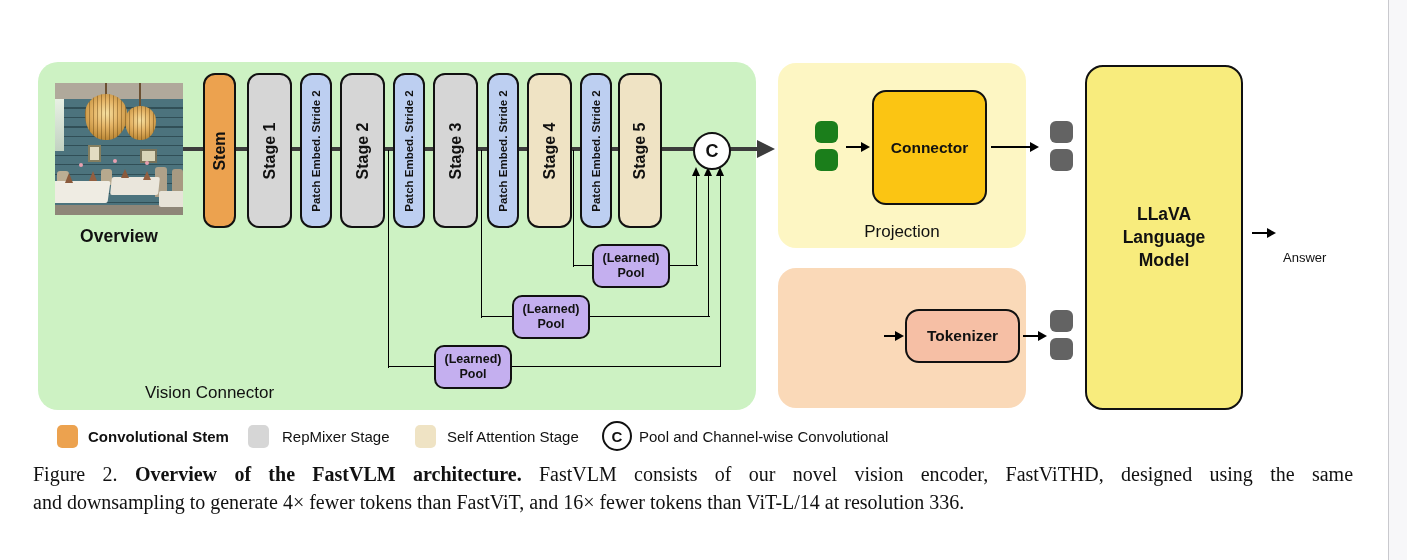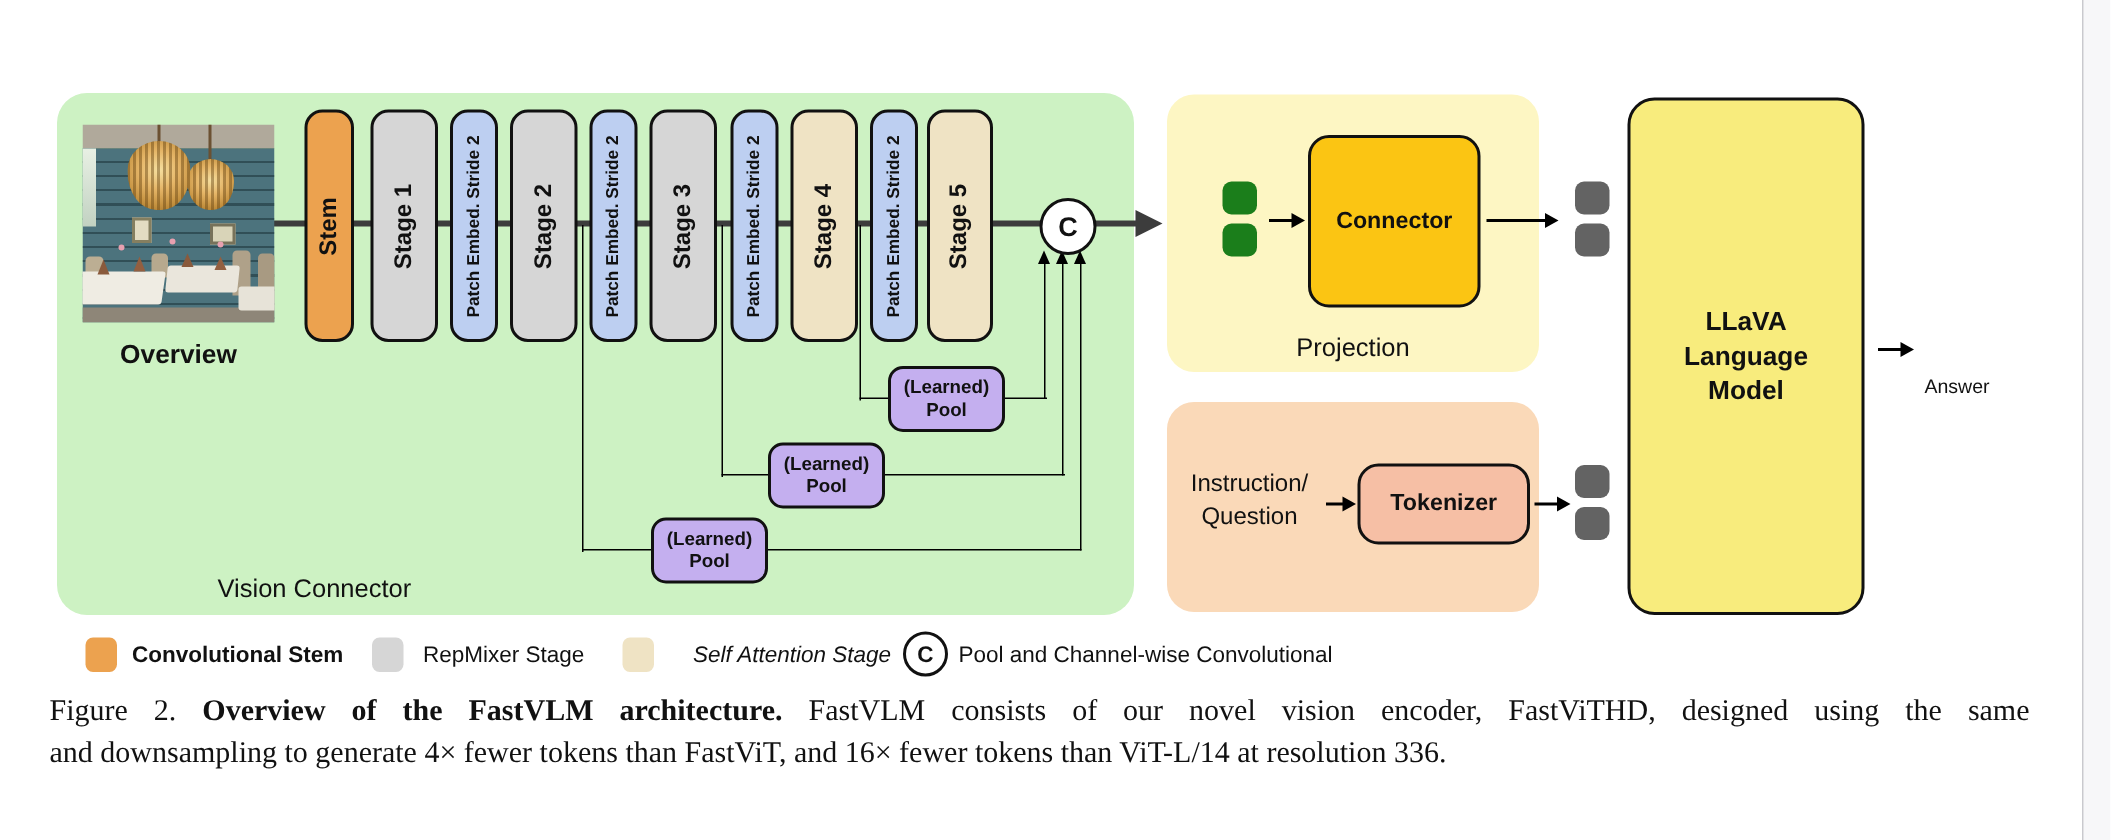--- a/index.html
+++ b/index.html
@@ -217,24 +217,20 @@
   <div class="sarrow" style="left:846px;top:146px;width:16px;"></div>
   <div class="connector-box">
     <span>Connector</span>
     </div>
   <div class="sarrow" style="left:991px;top:146px;width:40px;"></div>
   <div class="lbl lbl-panel" style="left:778px;top:222px;width:248px;text-align:center;">Projection</div>
   <div class="token token-gray" style="left:1050px;top:121px;"></div>
   <div class="token token-gray" style="left:1050px;top:149px;"></div>
 
   <div class="panel panel-peach"></div>
-  <div class="instr-text">
-    <div>Instruction/</div>
-    <div>Question</div>
-    </div>
   <div class="sarrow" style="left:884px;top:335px;width:12px;"></div>
   <div class="tokenizer-box">
     <span>Tokenizer</span>
     </div>
   <div class="sarrow" style="left:1023px;top:335px;width:16px;"></div>
   <div class="token token-gray" style="left:1050px;top:310px;"></div>
   <div class="token token-gray" style="left:1050px;top:338px;"></div>
 
   <div class="llm-box">
     <div class="llm-text">
@@ -244,21 +240,21 @@
     </div>
   </div>
   <div class="sarrow" style="left:1252px;top:231.5px;width:16px;"></div>
   <div class="lbl" style="left:1283px;top:226px;font-size:13px;margin-top:24px;">Answer</div>
 
   <div class="swatch" style="left:57px;background:#ECA24F;"></div>
   <div class="legend-lbl" style="left:88px;font-weight:bold;">Convolutional Stem</div>
   <div class="swatch" style="left:248px;background:#D6D6D6;"></div>
   <div class="legend-lbl" style="left:282px;">RepMixer Stage</div>
   <div class="swatch" style="left:415px;background:#EFE3C4;"></div>
-  <div class="legend-lbl" style="left:462px;font-style:italic;">Self Attention Stage</div>
+  <div class="legend-lbl" style="left:447px;">Self Attention Stage</div>
   <div class="legend-circle">
     <span>C</span>
     </div>
   <div class="legend-lbl" style="left:639px;">Pool and Channel-wise Convolutional</div>
 
   <div class="caption">
     <div class="cap-line cap-just"><span>Figure 2. </span><b>Overview of the FastVLM architecture.</b><span> FastVLM consists of our novel vision encoder, FastViTHD, designed using the same</span></div>
     <div class="cap-line">and downsampling to generate 4× fewer tokens than FastViT, and 16× fewer tokens than ViT-L/14 at resolution 336.</div>
   </div>
 

